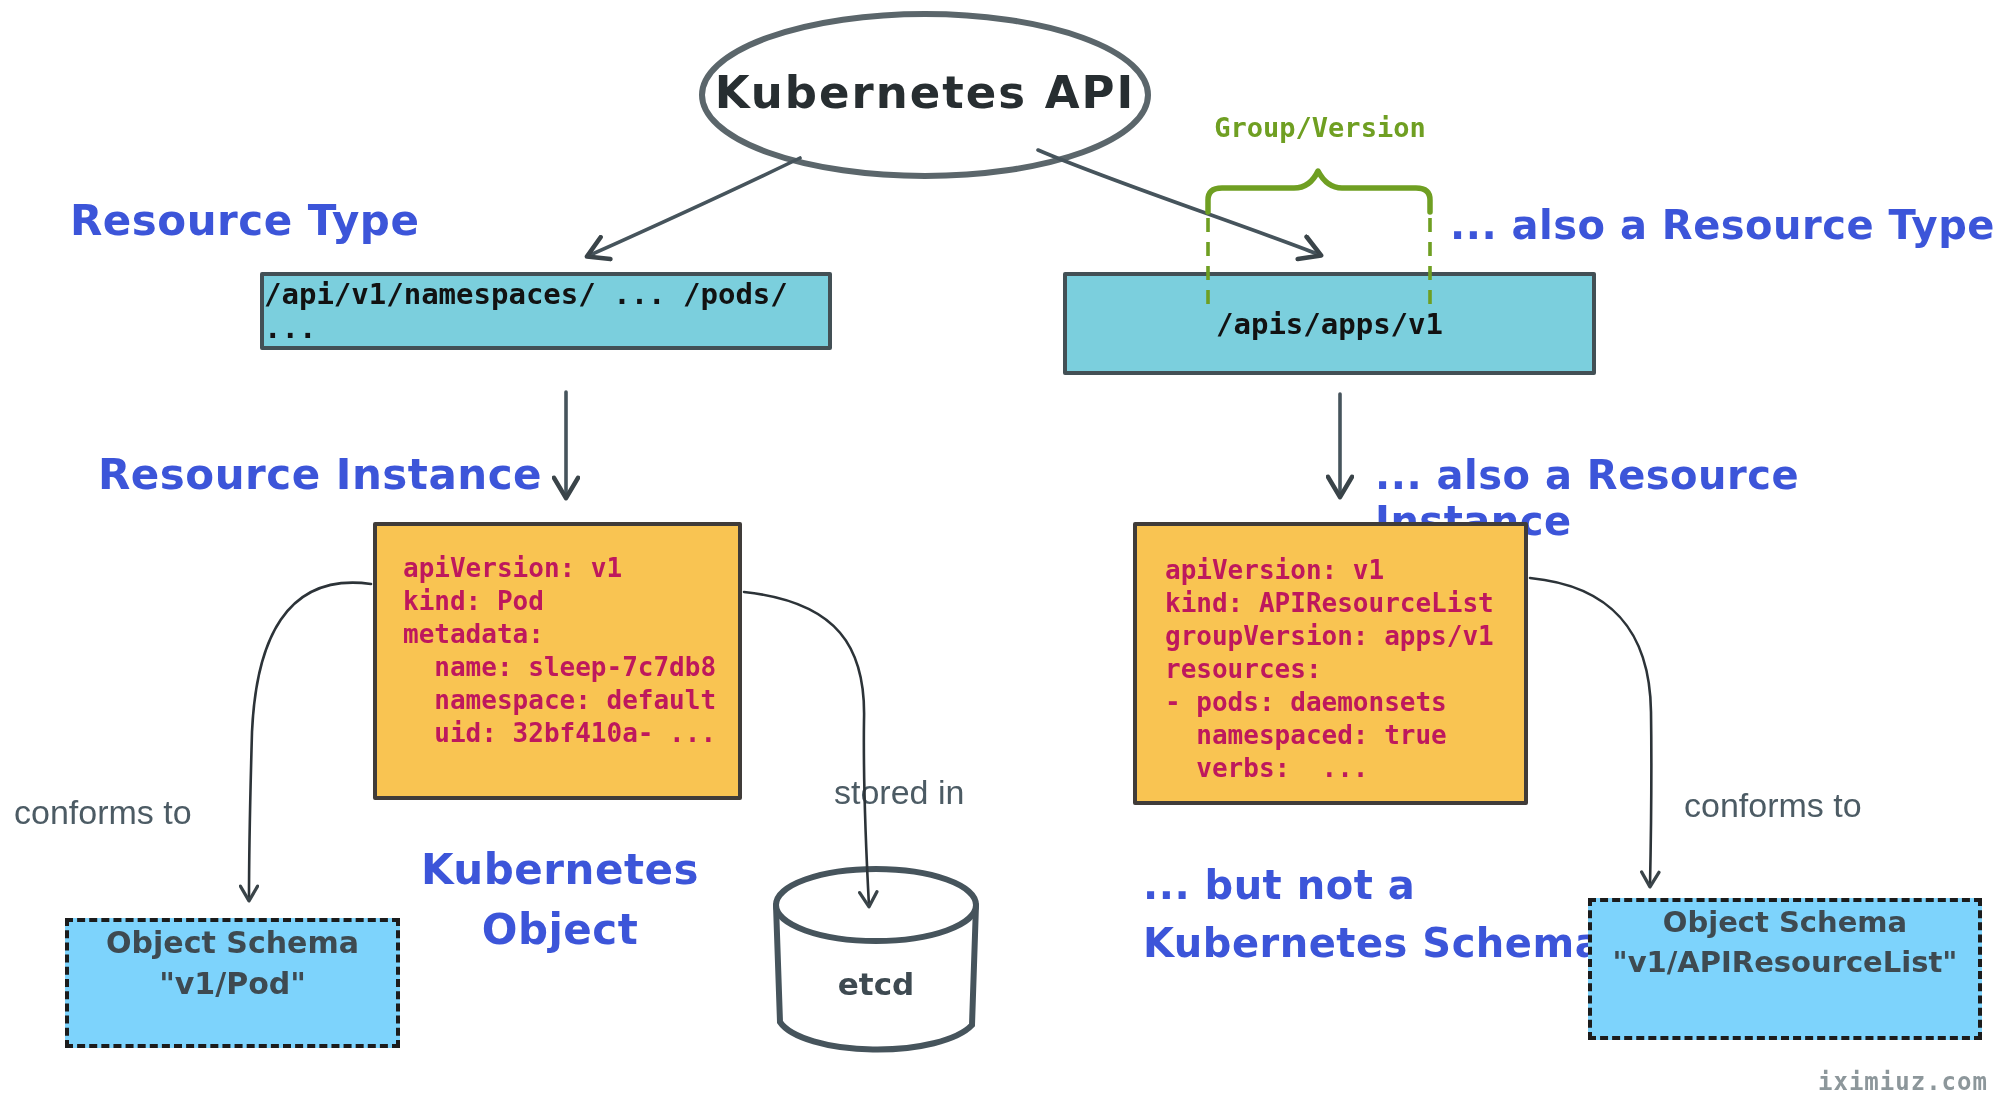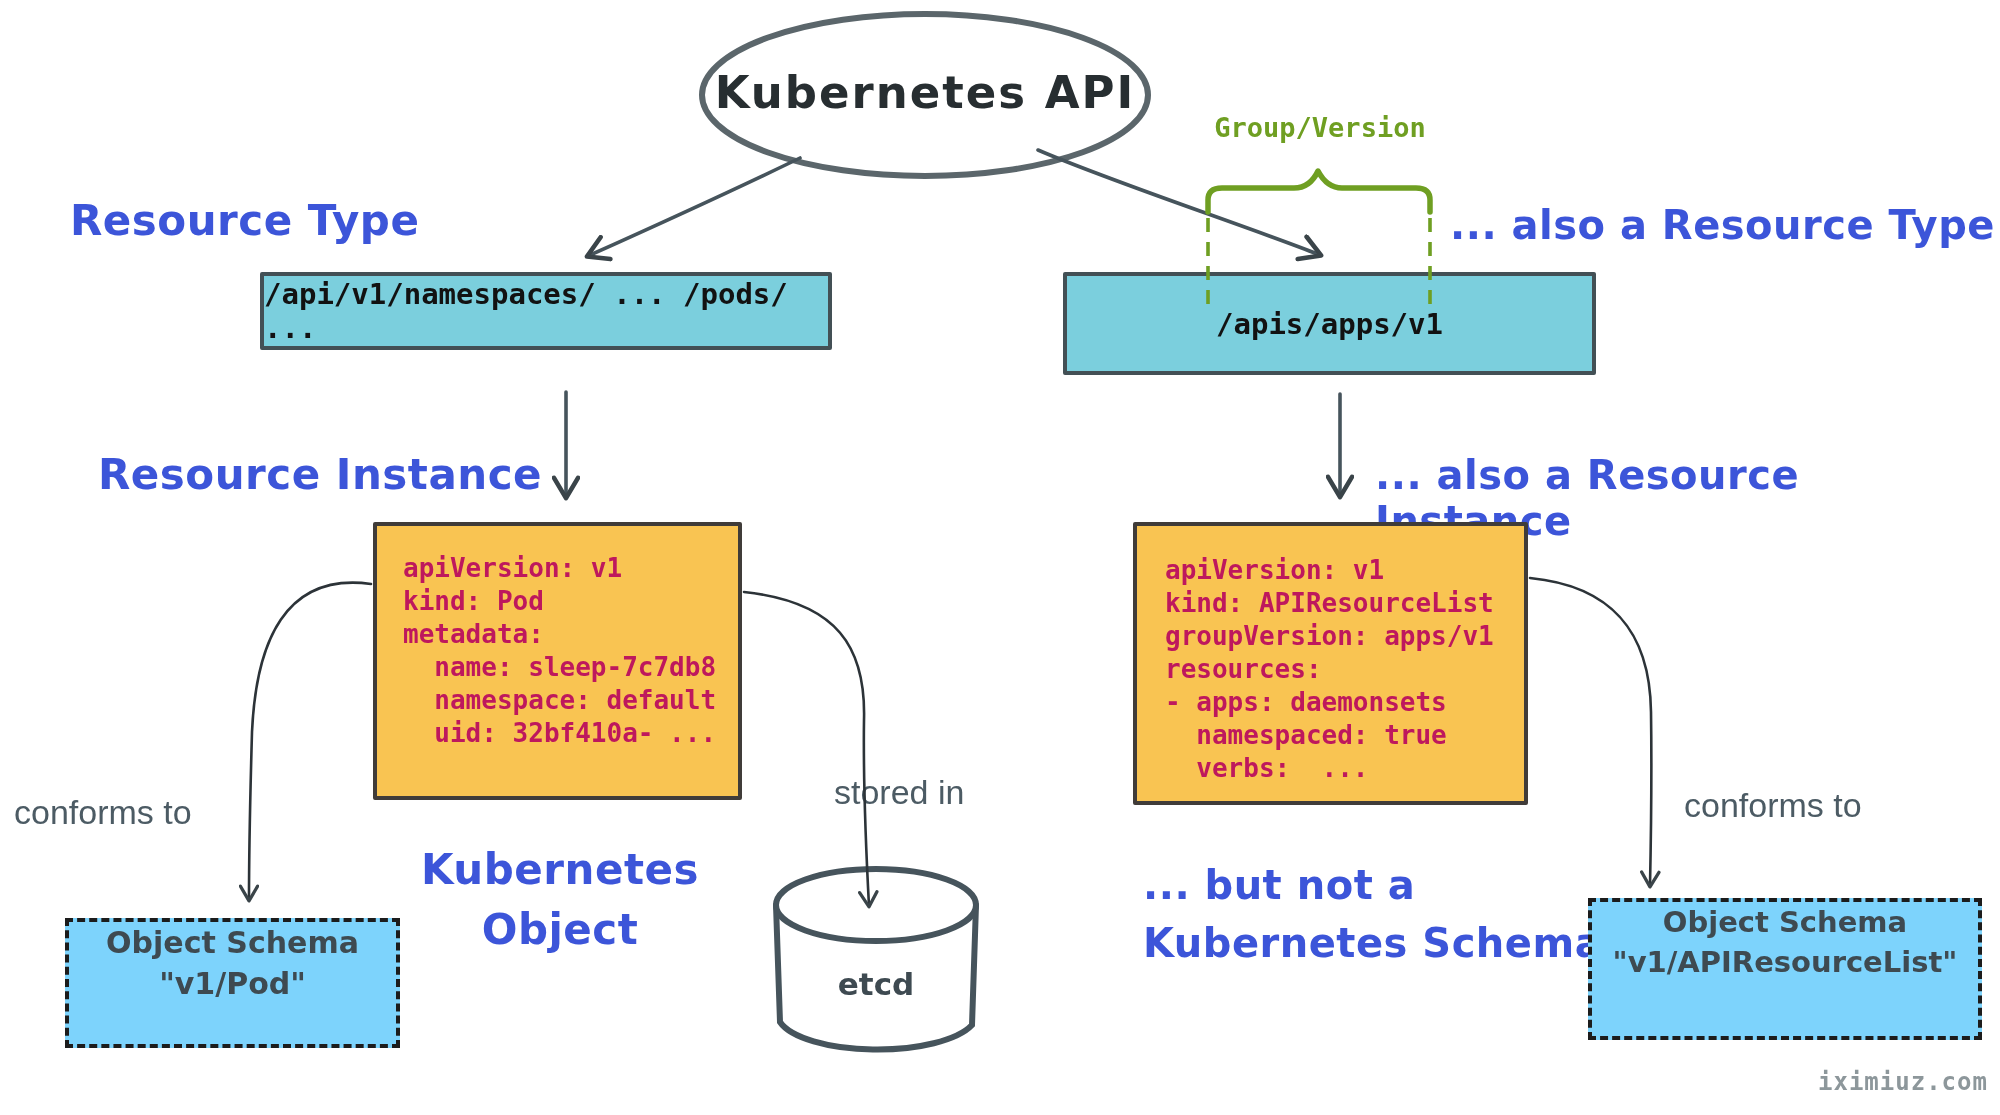--- a/index.html
+++ b/index.html
@@ -50,21 +50,21 @@
     <div class="mono yaml">  name: sleep-7c7db8</div>
     <div class="mono yaml">  namespace: default</div>
     <div class="mono yaml">  uid: 32bf410a- ...</div>
   </div>
 
   <div class="abs z1 orange-box" style="left:1133px;top:522px;width:395px;height:283px;padding:28px 0 0 28px;">
     <div class="mono yaml">apiVersion: v1</div>
     <div class="mono yaml">kind: APIResourceList</div>
     <div class="mono yaml">groupVersion: apps/v1</div>
     <div class="mono yaml">resources:</div>
-    <div class="mono yaml">- apps: daemonsets</div>
+    <div class="mono yaml">- pods: daemonsets</div>
     <div class="mono yaml">  namespaced: true</div>
     <div class="mono yaml">  verbs:  ...</div>
   </div>
 
   <div class="abs z1 slate" style="left:14px;top:793px;font-size:34px;">conforms to</div>
 
   <div class="abs z1 slate" style="left:834px;top:773px;font-size:34px;">stored in</div>
 
   <div class="abs z1 slate" style="left:1684px;top:786px;font-size:34px;">conforms to</div>
 

